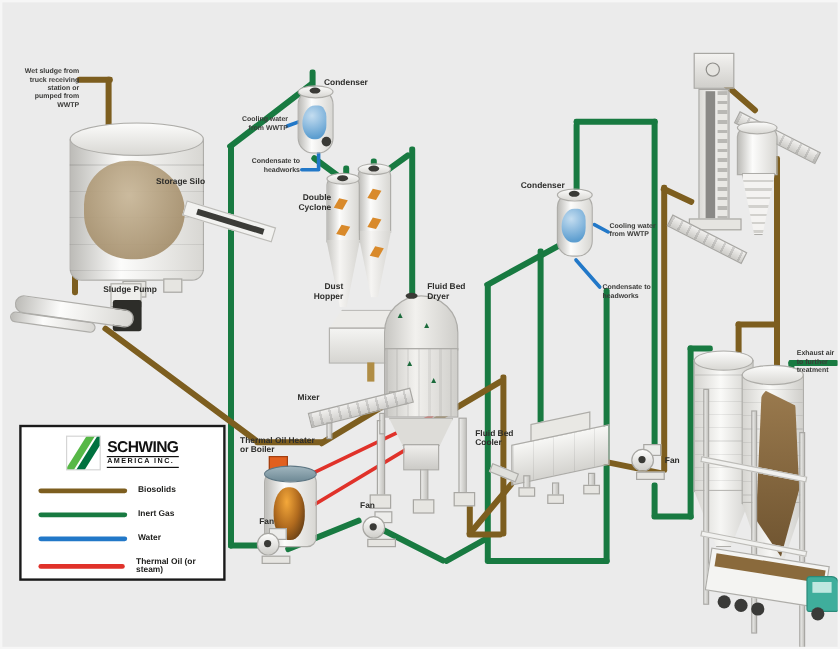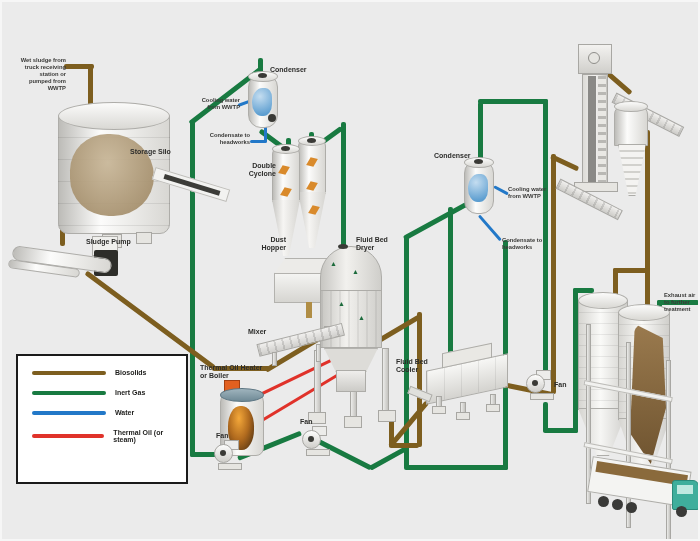--- a/index.html
+++ b/index.html
@@ -281,20 +281,30 @@
   <div class="lbl" style="left:394px;top:356px;width:42px;">Fluid Bed Cooler</div>
 
   <div class="ann ra" style="left:16px;top:55px;width:48px;">Wet sludge from truck receiving station or pumped from WWTP</div>
   <div class="ann ra" style="left:194px;top:95px;width:44px;">Cooling water from WWTP</div>
   <div class="ann ra" style="left:206px;top:130px;width:42px;">Condensate to headworks</div>
   <div class="ann" style="left:506px;top:184px;width:42px;">Cooling water from WWTP</div>
   <div class="ann" style="left:500px;top:235px;width:42px;">Condensate to headworks</div>
   <div class="ann" style="left:662px;top:290px;width:36px;">Exhaust air to further treatment</div>
 
   <div id="legend">
+    <div class="legend-logo">
+      <div class="logo-mark">
+        <div class="stripe s1"></div>
+          <div class="stripe s2"></div>
+      </div>
+      <div class="logo-text">
+        <div class="logo-name">SCHWING</div>
+        <div class="logo-sub">AMERICA INC.</div>
+      </div>
+    </div>
     <div class="legend-row">
       <div class="legend-line bio"></div>
       <div class="legend-label">Biosolids</div>
     </div>
     <div class="legend-row">
       <div class="legend-line gas"></div>
       <div class="legend-label">Inert Gas</div>
     </div>
     <div class="legend-row">
       <div class="legend-line wat"></div>

